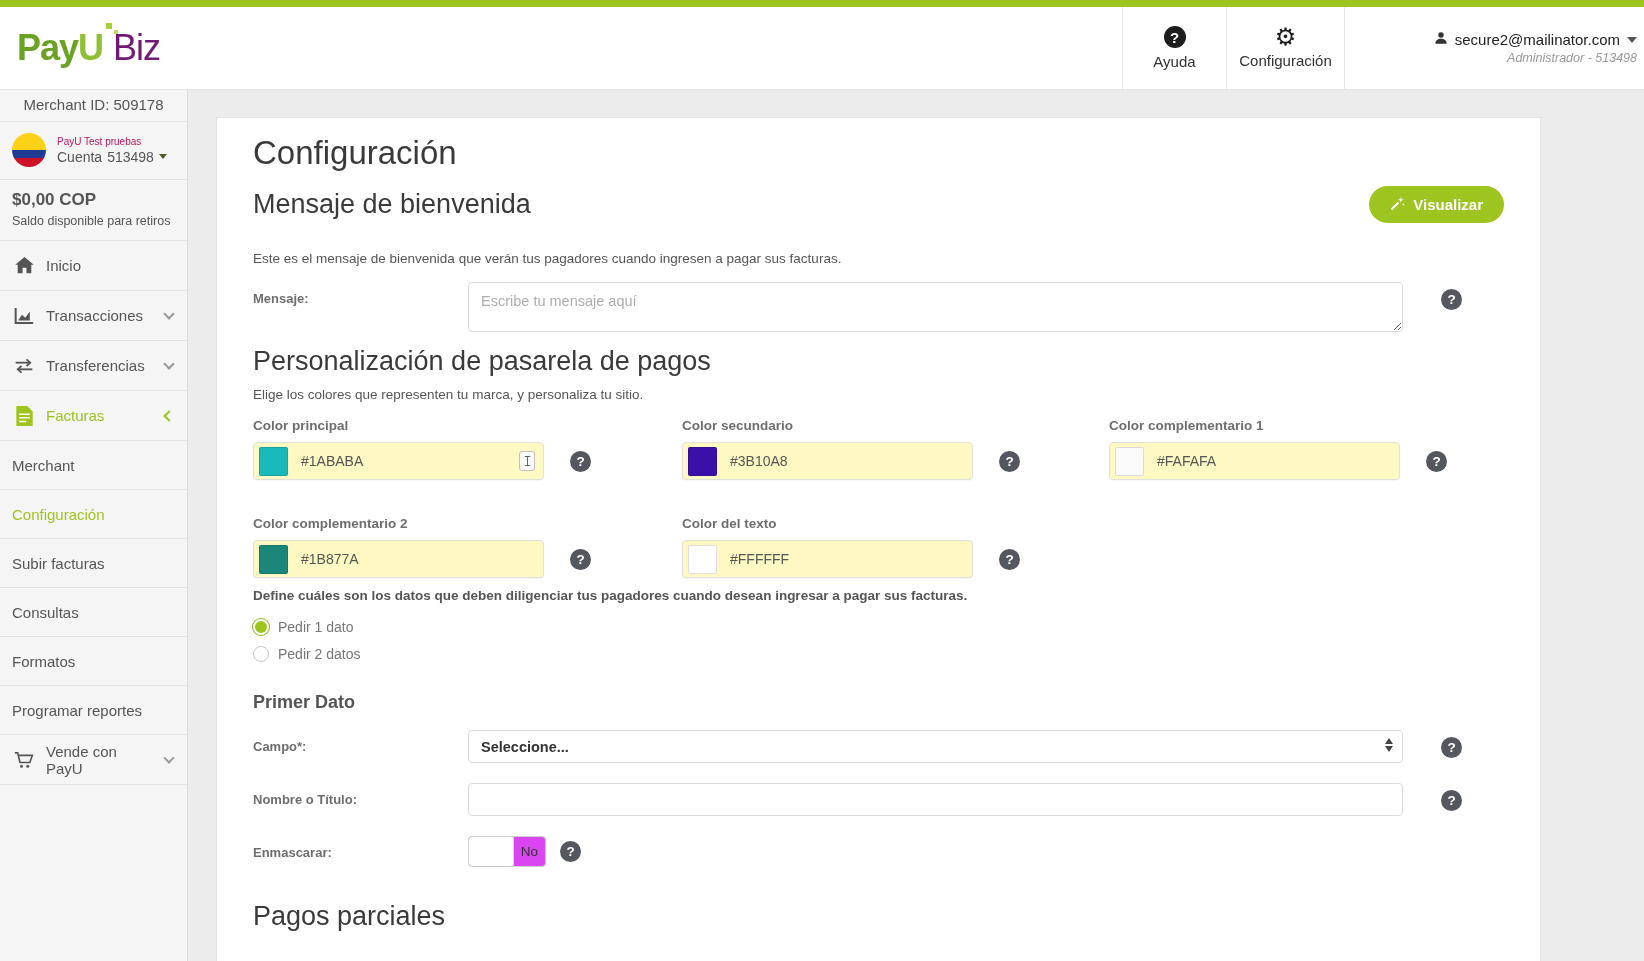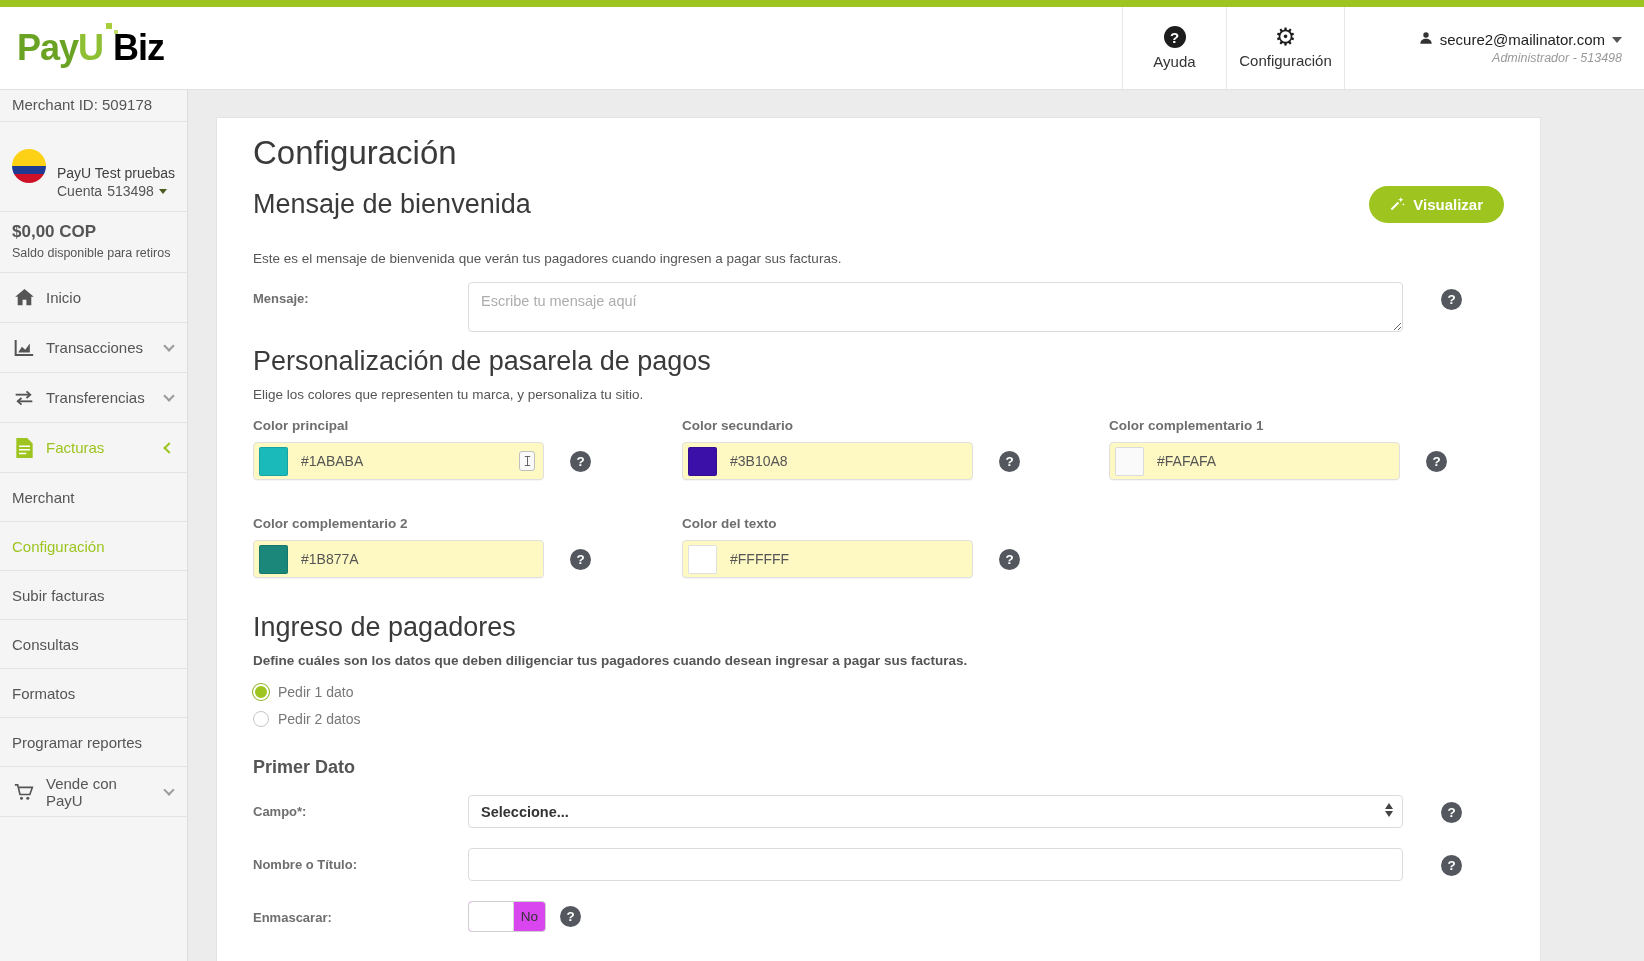--- a/index.html
+++ b/index.html
@@ -8,47 +8,47 @@
 
   
   .topbar { height:7px; background:#9dc41f; }
   .header { height:83px; background:#fff; display:flex; align-items:stretch;
     border-bottom:1px solid #e2e2e2; }
   .logo { display:flex; align-items:center; padding-left:17px; font-size:36px; }
   .logo .p1 { color:#6aa324; font-weight:700; letter-spacing:-1px; }
   .logo .p2 { color:#8fbf33; font-weight:700; letter-spacing:-1px; position:relative; }
   .logo .px { position:absolute; top:-4px; right:-9px; width:6px; height:6px; background:#a8cf3a; }
   .logo .px2 { position:absolute; top:3px; right:-15px; width:4px; height:4px; background:#bfdb67; }
-  .logo .p3 { color:#000000; font-weight:700; margin-left:10px; letter-spacing:-1px; }
+  .logo .p3 { color:#701a75; font-weight:400; margin-left:10px; letter-spacing:-1px; }
   .header-right { margin-left:auto; display:flex; align-items:stretch; }
   .header-action { width:104px; border-left:1px solid #e7e7e7; display:flex; flex-direction:column;
     align-items:center; justify-content:center; gap:5px; font-size:15px; color:#333; cursor:pointer; }
   .header-action.wide { width:118px; }
   .qicon { width:22px; height:22px; border-radius:50%; background:#1d1d1d; color:#fff;
     display:inline-flex; align-items:center; justify-content:center; font-size:15px; font-weight:700; }
   .gear { font-size:24px; line-height:20px; color:#1d1d1d; font-family:"DejaVu Sans",sans-serif; }
   .userbox { width:300px; border-left:1px solid #e7e7e7; display:flex; flex-direction:column;
-    justify-content:center; align-items:flex-end; padding-right:22px; gap:3px; }
+    justify-content:center; align-items:flex-end; padding-right:7px; gap:3px; }
   .user-line { display:flex; align-items:center; gap:7px; font-size:15px; color:#222; }
   .caret-down { width:0; height:0; border-left:5px solid transparent; border-right:5px solid transparent;
     border-top:6px solid #555; display:inline-block; }
   .user-role { font-size:12.5px; color:#999; font-style:italic; }
 
   
   .app { display:flex; height:871px; }
   .sidebar { width:188px; background:#f5f5f5; border-right:1px solid #dddddd; flex-shrink:0; }
   .main { flex:1; background:#ececec; padding:27px 0 0 28px; overflow:hidden; }
 
   
-  .merchant { padding:6px 12px 8px; font-size:15px; color:#555; border-bottom:1px solid #e3e3e3; }
+  .merchant { padding:6px 12px 8px; font-size:15px; color:#555; border-bottom:1px solid #e3e3e3;text-align:center; }
   .account { display:flex; align-items:center; gap:11px; padding:11px 10px 12px 12px;
     border-bottom:1px solid #e3e3e3; }
   .flag { width:34px; height:34px; border-radius:50%; flex-shrink:0;
     background:linear-gradient(#fcd116 0 50%, #1f3a93 50% 75%, #ce1126 75% 100%); }
-  .acct-name { font-size:14px; color:#404040;margin-top:32px; }
+  .acct-name { font-size:10px; color:#be185d; }
   .acct-sub { font-size:14px; color:#555; display:flex; align-items:center; gap:5px; margin-top:2px; }
   .caret-sm { width:0; height:0; border-left:4px solid transparent; border-right:4px solid transparent;
     border-top:5px solid #4a5a20; display:inline-block; }
   .balance { padding:10px 12px 12px; border-bottom:1px solid #e3e3e3; }
   .balance-amt { font-size:17px; font-weight:700; color:#555; }
   .balance-cap { font-size:12.5px; color:#555; margin-top:4px; }
   .menu-item { display:flex; align-items:center; gap:12px; padding:0 14px; height:50px;
     font-size:15px; color:#555; border-bottom:1px solid #e3e3e3; cursor:pointer; }
   .menu-item .icn { width:20px; display:flex; justify-content:center; }
   .chev { width:8px; height:8px; border-right:2px solid #9a9a9a; border-bottom:2px solid #9a9a9a;
@@ -337,21 +337,20 @@
             <div class="color-input">
               <span class="swatch" style="background-color: rgb(255, 255, 255);"></span>
               <span class="color-val">#FFFFFF</span>
             </div>
             <span class="help color-help">?</span>
           </div>
         </div>
         <div></div>
       </div>
 
-      <h2 class="sec-title mt34">Ingreso de pagadores</h2>
       <div class="desc mt10 mb16">Define cuáles son los datos que deben diligenciar tus pagadores cuando desean ingresar a pagar sus facturas.</div>
 
       <div class="radio-row">
         <span class="radio sel"></span>
         <span class="radio-label">Pedir 1 dato</span>
       </div>
       <div class="radio-row">
         <span class="radio"></span>
         <span class="radio-label">Pedir 2 datos</span>
       </div>

